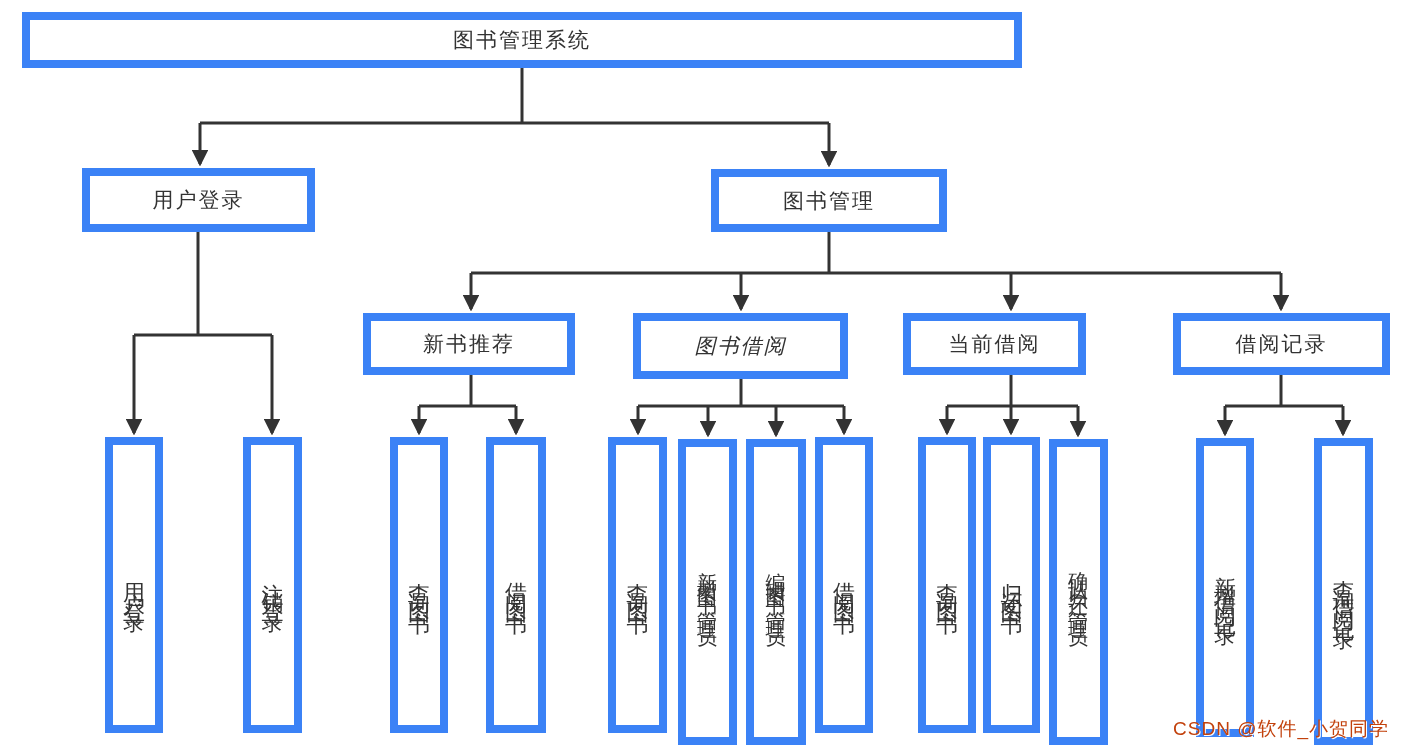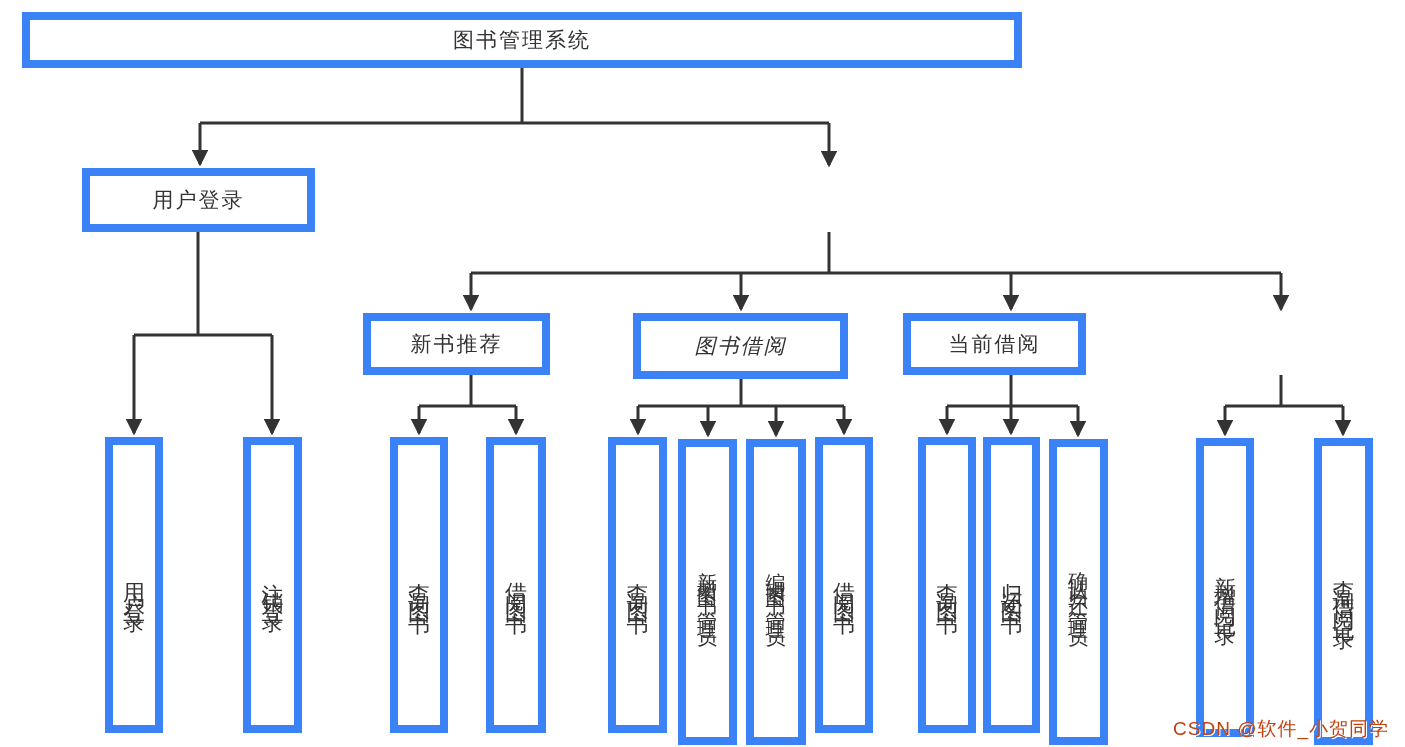--- a/index.html
+++ b/index.html
@@ -74,24 +74,26 @@
       <path d="M1281 375 V406"></path>
       <path d="M1225 406 H1343"></path>
       <path d="M1225 406 V434" marker-end="url(#arrow)"></path>
       <path d="M1343 406 V434" marker-end="url(#arrow)"></path>
     </g>
   </svg>
 
   <div class="box" style="left:22px;top:12px;width:1000px;height:56px;">图书管理系统</div>
 
   <div class="box" style="left:82px;top:168px;width:233px;height:64px;">用户登录</div>
+  <div class="box" style="left:711px;top:169px;width:236px;height:63px;">图书管理</div>
 
-  <div class="box" style="left:363px;top:313px;width:187px;height:62px;">新书推荐</div>
+  <div class="box" style="left:363px;top:313px;width:212px;height:62px;">新书推荐</div>
   <div class="box" style="left:633px;top:313px;width:215px;height:66px;font-style:italic;">图书借阅</div>
   <div class="box" style="left:903px;top:313px;width:183px;height:62px;">当前借阅</div>
+  <div class="box" style="left:1173px;top:313px;width:217px;height:62px;">借阅记录</div>
 
   <div class="box leaf" style="left:105px;top:437px;width:58px;height:296px;">用户登录</div>
   <div class="box leaf" style="left:243px;top:437px;width:59px;height:296px;">注销登录</div>
 
   <div class="box leaf" style="left:390px;top:437px;width:58px;height:296px;">查询图书</div>
   <div class="box leaf" style="left:486px;top:437px;width:60px;height:296px;">借阅图书</div>
 
   <div class="box leaf" style="left:608px;top:437px;width:59px;height:296px;">查询图书</div>
   <div class="box leaf long" style="left:678px;top:439px;width:59px;height:306px;">新增图书（管理员）</div>
   <div class="box leaf long" style="left:746px;top:439px;width:60px;height:306px;">编辑图书（管理员）</div>

